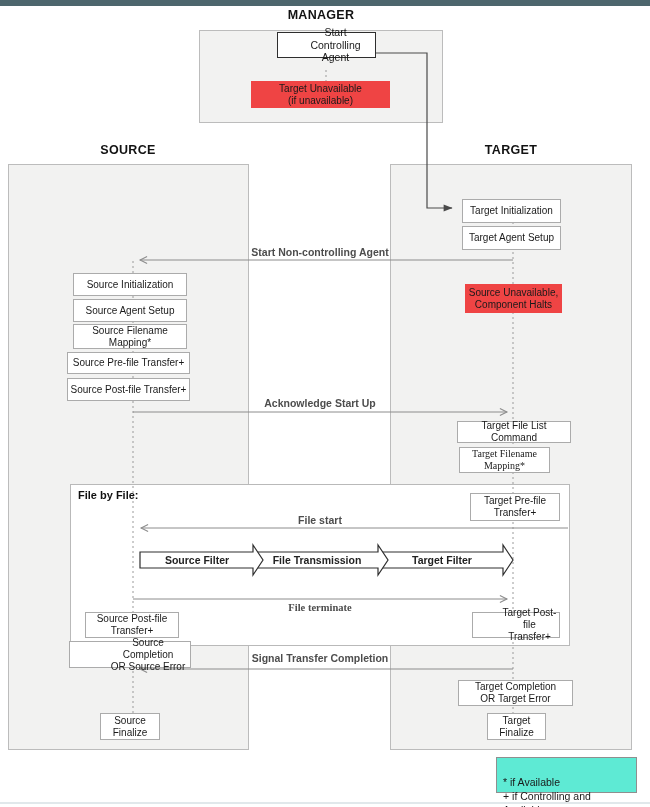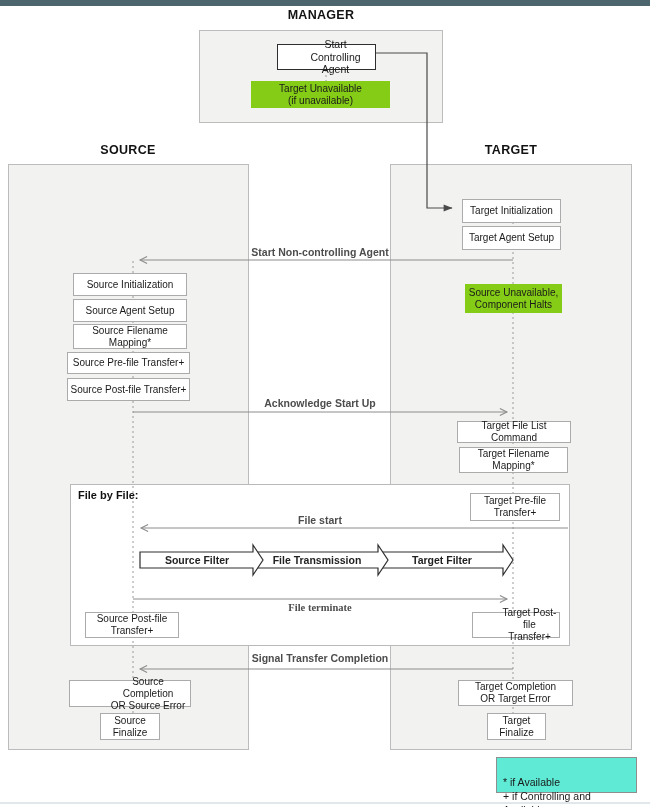--- a/index.html
+++ b/index.html
@@ -18,21 +18,21 @@
   .hdr {
     position:absolute; transform:translateX(-50%); font-weight:bold; font-size:12.5px;
     color:#121212; letter-spacing:0.3px; white-space:nowrap;
   }
   .box {
     position:absolute; box-sizing:border-box; background:#ffffff; border:1px solid #ababab;
     display:flex; align-items:center; justify-content:center; text-align:center;
     font-size:10px; line-height:1.2; color:#1a1a1a; white-space:pre-line; padding:1px 2px;
   }
   .box.dark { border:1.5px solid #2e2e2e; font-size:10.5px; }
-  .box.gray { background:#84cc16; border:none; }
+  .box.gray { background:#ef4444; border:none; }
   .msg {
     position:absolute; transform:translateX(-50%); font-weight:bold; font-size:10.5px;
     color:#4d4d4d; white-space:nowrap;
   }
   .flowlabel {
     position:absolute; transform:translate(-50%,-50%); font-weight:bold; font-size:10.5px;
     color:#222; white-space:nowrap;
   }
   .fbftitle {
     position:absolute; font-weight:bold; font-size:11px; color:#111; white-space:nowrap;
@@ -80,31 +80,31 @@
 
     <path d="M381,552 L503,552 L503,545 L513,560 L503,575 L503,568 L381,568" fill="#ffffff" stroke="#2e2e2e" stroke-width="1.2"></path>
     <path d="M256,552 L378,552 L378,545 L388,560 L378,575 L378,568 L256,568" fill="#ffffff" stroke="#2e2e2e" stroke-width="1.2"></path>
     <path d="M140,552 L253,552 L253,545 L263,560 L253,575 L253,568 L140,568 Z" fill="#ffffff" stroke="#2e2e2e" stroke-width="1.2"></path>
   </svg>
 
   <div class="hdr" style="left:321px; top:8px;">MANAGER</div>
   <div class="hdr" style="left:128px; top:143px;">SOURCE</div>
   <div class="hdr" style="left:511px; top:143px;">TARGET</div>
 
-  <div class="box dark" style="left:277px; top:44px; width:99px; height:26px;padding-left:20px;">Start Controlling
+  <div class="box dark" style="left:277px; top:32px; width:99px; height:26px;padding-left:20px;">Start Controlling
 Agent</div>
   <div class="box gray" style="left:251px; top:81px; width:139px; height:27px;">Target Unavailable
 (if unavailable)</div>
 
   <div class="box" style="left:462px; top:199px; width:99px; height:24px;">Target Initialization</div>
   <div class="box" style="left:462px; top:226px; width:99px; height:24px;">Target Agent Setup</div>
   <div class="box gray" style="left:465px; top:284px; width:97px; height:29px;">Source Unavailable,
 Component Halts</div>
   <div class="box" style="left:457px; top:421px; width:114px; height:22px;">Target File List Command</div>
-  <div class="box" style="left:459px; top:447px; width:109px; height:26px;">Target Filename
+  <div class="box" style="left:459px; top:447px; width:91px; height:26px;font-family:Liberation Serif, serif;">Target Filename
 Mapping*</div>
 
   <div class="box" style="left:73px; top:273px; width:114px; height:23px;">Source Initialization</div>
   <div class="box" style="left:73px; top:299px; width:114px; height:23px;">Source Agent Setup</div>
   <div class="box" style="left:73px; top:324px; width:114px; height:25px;">Source Filename
 Mapping*</div>
   <div class="box" style="left:67px; top:352px; width:123px; height:22px;">Source Pre-file Transfer+</div>
   <div class="box" style="left:67px; top:378px; width:123px; height:23px;">Source Post-file Transfer+</div>
 
   <div class="msg" style="left:320px; top:246px;">Start Non-controlling Agent</div>
@@ -117,21 +117,21 @@
   <div class="box" style="left:470px; top:493px; width:90px; height:28px;">Target Pre-file
 Transfer+</div>
   <div class="flowlabel" style="left:197px; top:560px;">Source Filter</div>
   <div class="flowlabel" style="left:317px; top:560px;">File Transmission</div>
   <div class="flowlabel" style="left:442px; top:560px;">Target Filter</div>
   <div class="box" style="left:85px; top:612px; width:94px; height:26px;">Source Post-file
 Transfer+</div>
   <div class="box" style="left:472px; top:612px; width:88px; height:26px;padding-left:29px;">Target Post-file
 Transfer+</div>
 
-  <div class="box" style="left:69px; top:680px; width:122px; height:27px;padding-left:38px;">Source Completion
+  <div class="box" style="left:69px; top:641px; width:122px; height:27px;padding-left:38px;">Source Completion
 OR Source Error</div>
   <div class="box" style="left:100px; top:713px; width:60px; height:27px;">Source
 Finalize</div>
   <div class="box" style="left:458px; top:680px; width:115px; height:26px;">Target Completion
 OR Target Error</div>
   <div class="box" style="left:487px; top:713px; width:59px; height:27px;">Target
 Finalize</div>
 
   <div class="legend" style="left:496px; top:757px; width:141px; height:33px;">
     <div>* if Available</div>

